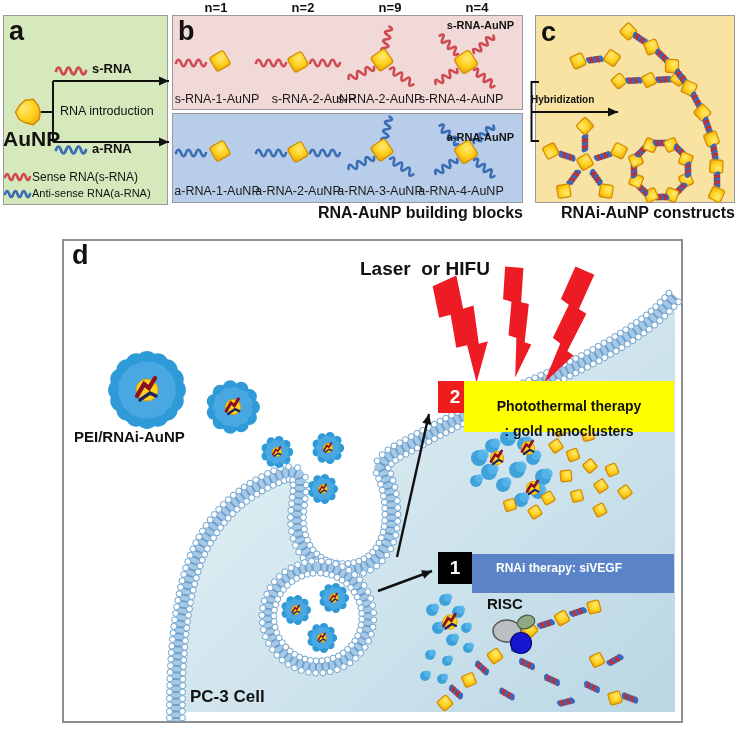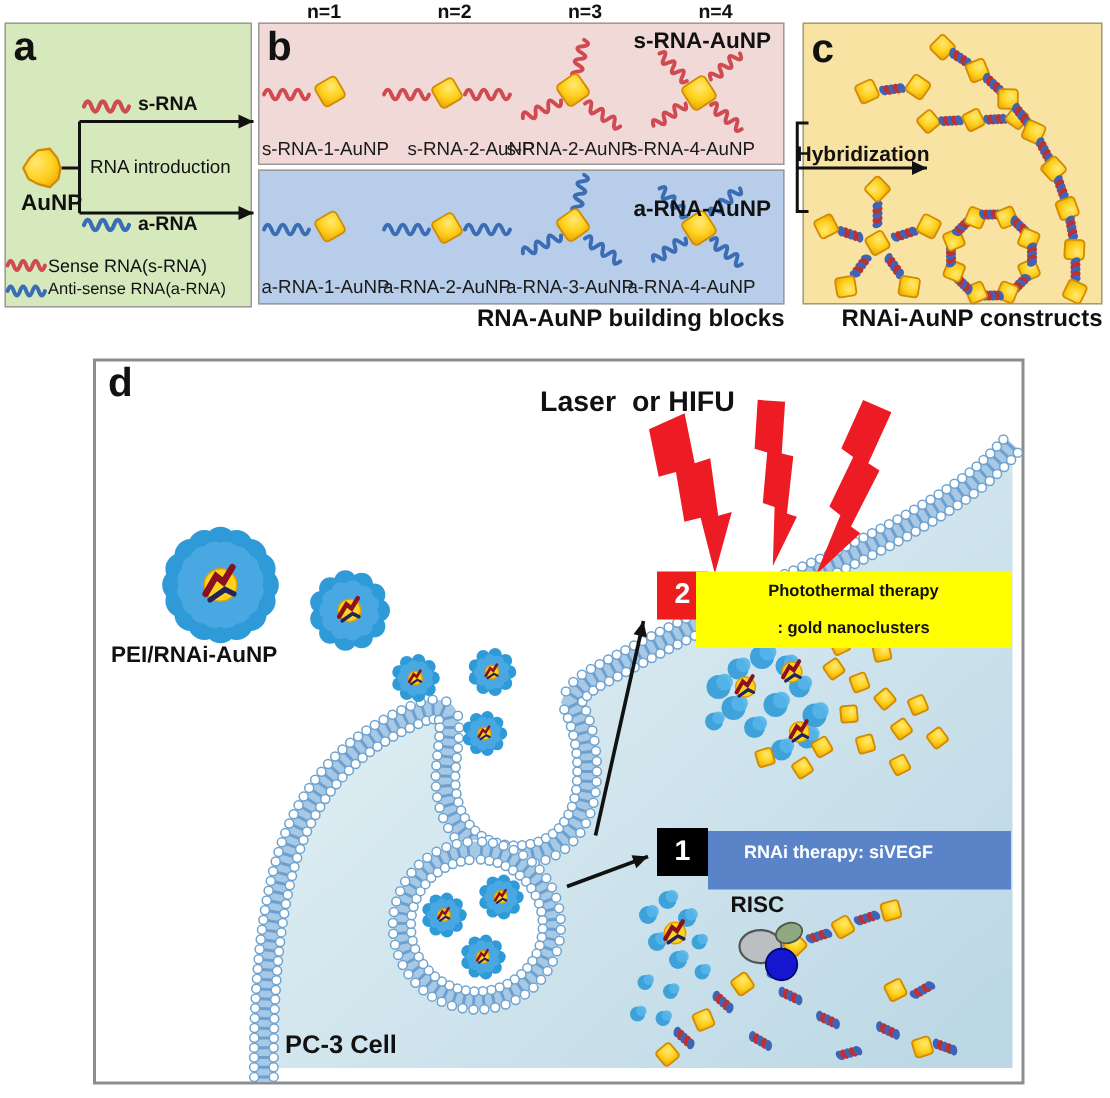--- a/index.html
+++ b/index.html
@@ -3,28 +3,28 @@
 <meta charset="utf-8">
 <style>
   html,body{margin:0;padding:0;background:#fff;}
   #stage{position:relative;width:740px;height:732px;background:#fff;
          font-family:"Liberation Sans",sans-serif;overflow:hidden;color:#111;border-radius:27px;}
   .panel{position:absolute;box-sizing:border-box;border:1px solid #9a9a9a;}
   .abs{position:absolute;}
   .plabel{font-weight:bold;font-size:27px;line-height:1;}
   .hdr{position:absolute;top:0;width:64px;text-align:center;font-weight:bold;font-size:13px;}
   .unitlbl{position:absolute;width:92px;text-align:center;font-size:12.5px;color:#1a1a1a;}
-  .sectitle{position:absolute;font-weight:bold;font-size:15px;}
+  .sectitle{position:absolute;font-weight:bold;font-size:11px;}
   .caption{position:absolute;font-weight:bold;font-size:16px;text-align:right;}
   .sml{font-size:12.5px;}
   #overlay{position:absolute;left:0;top:0;pointer-events:none;}
   .numbox{position:absolute;width:34px;height:32px;text-align:center;line-height:32px;
           color:#fff;font-weight:bold;font-size:19px;}
   #box2{position:absolute;left:464px;top:381px;width:210px;height:51px;background:#ffff00;
-        text-align:center;font-weight:bold;font-size:11px;line-height:25px;padding-top:1px;box-sizing:border-box;}
+        text-align:center;font-weight:bold;font-size:14px;line-height:25px;padding-top:13px;box-sizing:border-box;}
   #box1{position:absolute;left:472px;top:554px;width:202px;height:39px;background:#5b84c8;
         color:#fff;font-weight:bold;font-size:12px;line-height:29px;padding-left:24px;box-sizing:border-box;}
 </style>
 </head>
 <body>
 
 <div id="stage">
 
   <div class="panel" id="panel-a" style="left: 3px; top: 15px; width: 165px; height: 190px; background: rgb(214, 233, 189);"></div>
   <div class="panel" id="panel-b-s" style="left: 172px; top: 15px; width: 351px; height: 95px; background: rgb(241, 217, 215);"></div>
@@ -1230,46 +1230,46 @@
           <ellipse cx="6" cy="0" rx="3.6" ry="2.5" fill="#3f63b5" transform="rotate(60 6 0)"></ellipse>
         </g>
         <ellipse cx="507" cy="631" rx="14" ry="11" fill="#bcbfc1" stroke="#555" stroke-width="1.5"></ellipse>
         <ellipse cx="526" cy="622" rx="9" ry="6.5" fill="#8fa883" stroke="#4a5a40" stroke-width="1.2" transform="rotate(-20 526 622)"></ellipse>
         <circle cx="521" cy="643" r="10.5" fill="#1616d1" stroke="#000a70" stroke-width="1.2"></circle>
       </g>
     </svg>
 
   <div class="hdr" style="left:184px;">n=1</div>
   <div class="hdr" style="left:271px;">n=2</div>
-  <div class="hdr" style="left:358px;">n=3</div>
+  <div class="hdr" style="left:358px;">n=9</div>
   <div class="hdr" style="left:445px;">n=4</div>
 
   <div class="abs plabel" style="left:9px;top:18px;">a</div>
   <div class="abs" style="left:92px;top:61px;font-size:13px;font-weight:600;">s-RNA</div>
   <div class="abs" style="left:60px;top:104px;font-size:12.5px;font-weight:normal;">RNA introduction</div>
   <div class="abs" style="left:92px;top:141px;font-size:13px;font-weight:600;">a-RNA</div>
-  <div class="abs" style="left:14px;top:127px;font-size:15px;font-weight:bold;">AuNP</div>
+  <div class="abs" style="left:3px;top:127px;font-size:21px;font-weight:bold;">AuNP</div>
   <div class="abs sml" style="left:32px;top:170px;font-size:12px;">Sense RNA(s-RNA)</div>
   <div class="abs sml" style="left:32px;top:187px;font-size:11px;">Anti-sense RNA(a-RNA)</div>
 
   <div class="abs plabel" style="left:178px;top:18px;">b</div>
   <div class="sectitle" style="right:226px;top:19px;">s-RNA-AuNP</div>
   <div class="sectitle" style="right:226px;top:131px;">a-RNA-AuNP</div>
   <div class="unitlbl" style="left:171px;top:92px;">s-RNA-1-AuNP</div>
   <div class="unitlbl" style="left:252px;top:92px;margin-left:16px;">s-RNA-2-AuNP</div>
   <div class="unitlbl" style="left:334px;top:92px;">s-RNA-2-AuNP</div>
   <div class="unitlbl" style="left:415px;top:92px;">s-RNA-4-AuNP</div>
   <div class="unitlbl" style="left:171px;top:184px;">a-RNA-1-AuNP</div>
   <div class="unitlbl" style="left:252px;top:184px;">a-RNA-2-AuNP</div>
   <div class="unitlbl" style="left:334px;top:184px;">a-RNA-3-AuNP</div>
   <div class="unitlbl" style="left:415px;top:184px;">a-RNA-4-AuNP</div>
   <div class="caption" style="left:172px;top:204px;width:351px;">RNA-AuNP building blocks</div>
 
   <div class="abs plabel" style="left:541px;top:19px;">c</div>
-  <div class="abs" style="left:531px;top:94px;width:88px;text-align:right;font-size:14px;font-weight:bold;">Hybridization</div>
+  <div class="abs" style="left:531px;top:94px;width:88px;text-align:left;font-size:10px;font-weight:bold;">Hybridization</div>
   <div class="caption" style="left:535px;top:204px;width:200px;">RNAi-AuNP constructs</div>
 
   <div class="abs plabel" style="left:72px;top:242px;">d</div>
   <div class="abs" style="left:360px;top:258px;font-size:19px;font-weight:bold;white-space:pre;">Laser  or HIFU</div>
   <div class="abs" style="left:74px;top:428px;font-size:15px;font-weight:bold;">PEI/RNAi-AuNP</div>
   <div class="numbox" id="box2num" style="left:438px;top:381px;background:#ee1c1c;">2</div>
   <div id="box2" style="background: rgb(255, 255, 0);">
     <div>Photothermal therapy</div>
     <div>: gold nanoclusters</div>
   </div>

